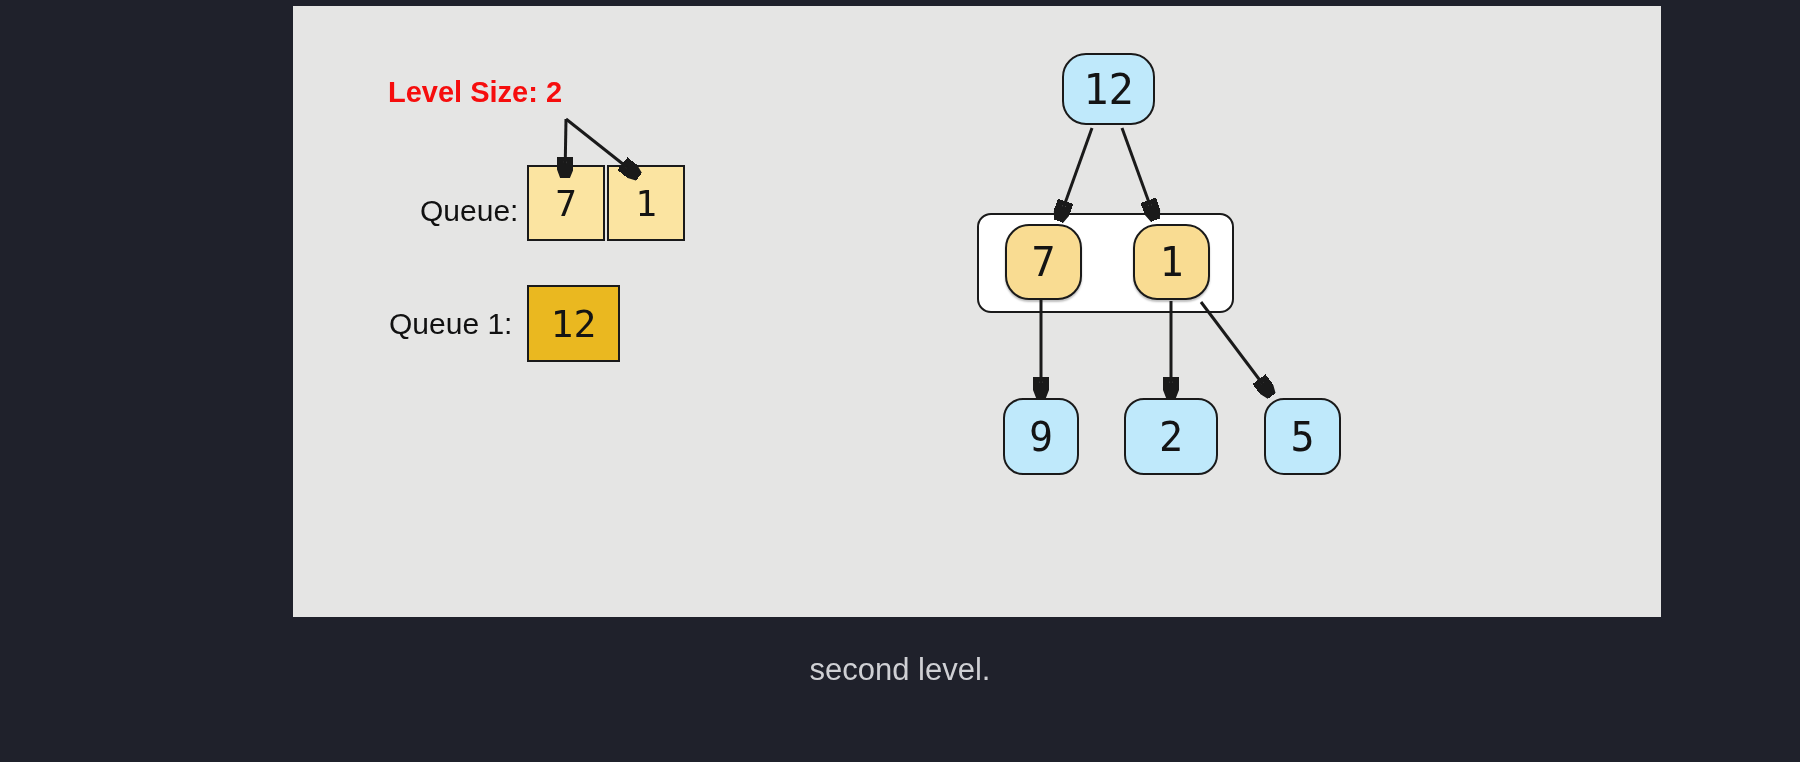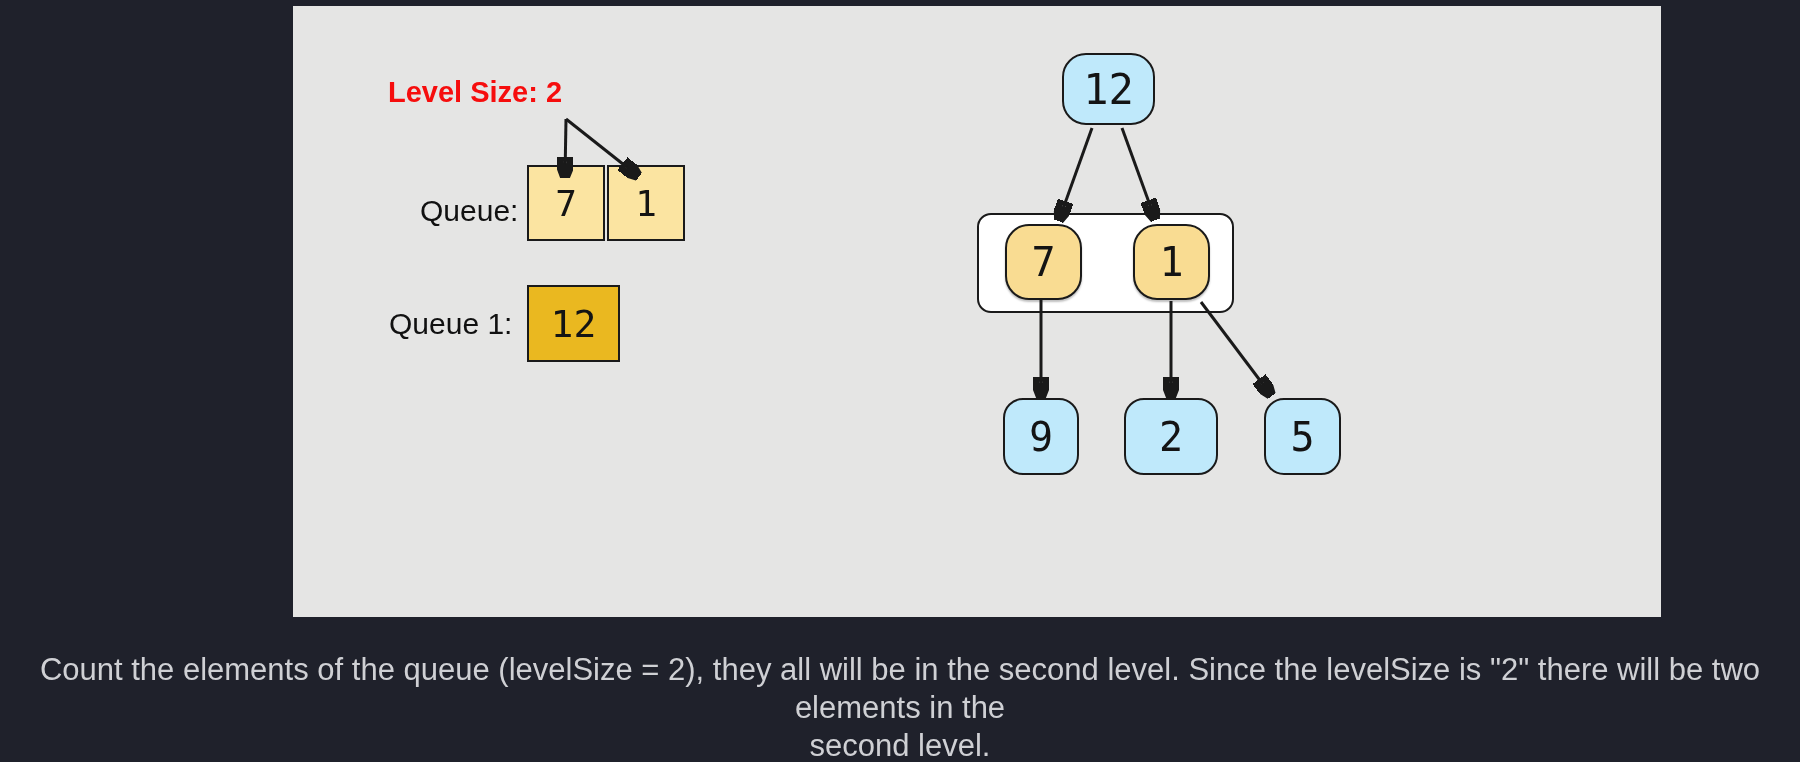--- a/index.html
+++ b/index.html
@@ -89,15 +89,14 @@
     <path d="M273,113 L345,170" marker-end="url(#ah)"></path>
     <path d="M799,122 L766,214" marker-end="url(#ah)"></path>
     <path d="M829,122 L862,213" marker-end="url(#ah)"></path>
     <path d="M748,294 L748,391" marker-end="url(#ah)"></path>
     <path d="M878,295 L878,391" marker-end="url(#ah)"></path>
     <path d="M908,296 L978,389" marker-end="url(#ah)"></path>
   </svg>
 </div>
 
 <div class="caption">
-  <div>Count the elements of the queue (levelSize = 2), they all will be in the second level. Since the levelSize is "2" there will be two elements in the</div>
   <div>second level.</div>
 </div>
 
 </body></html>

